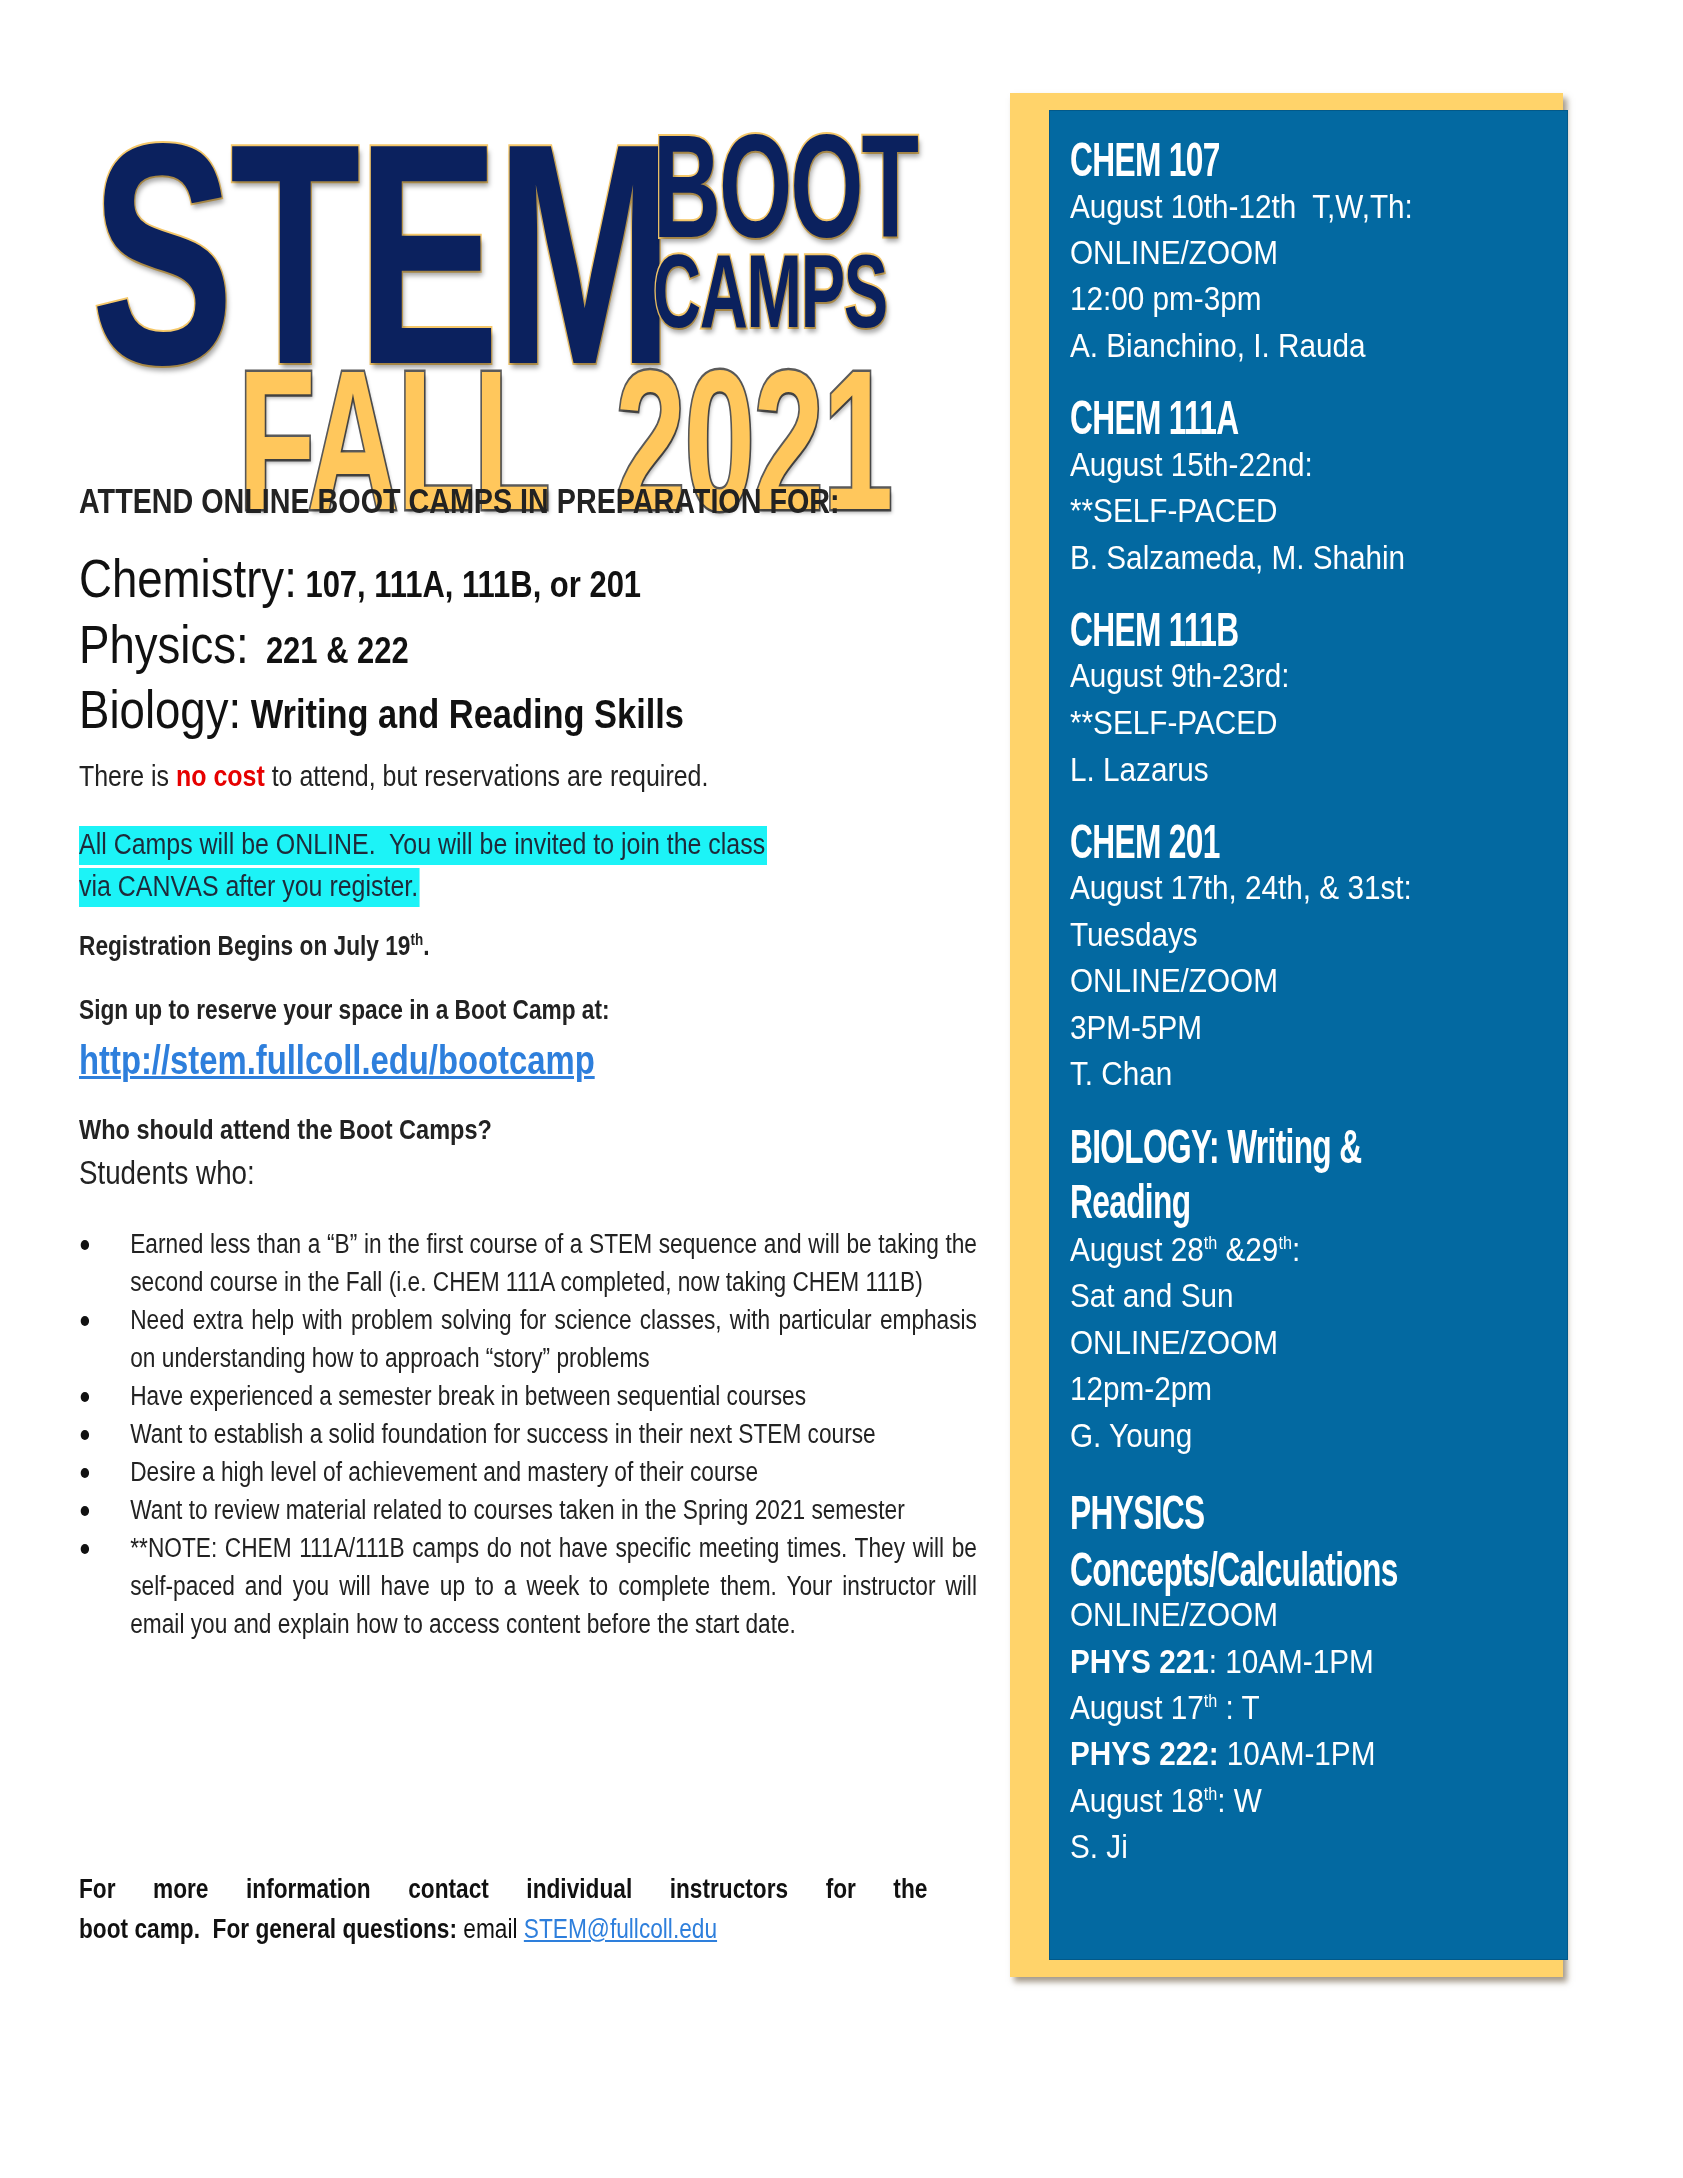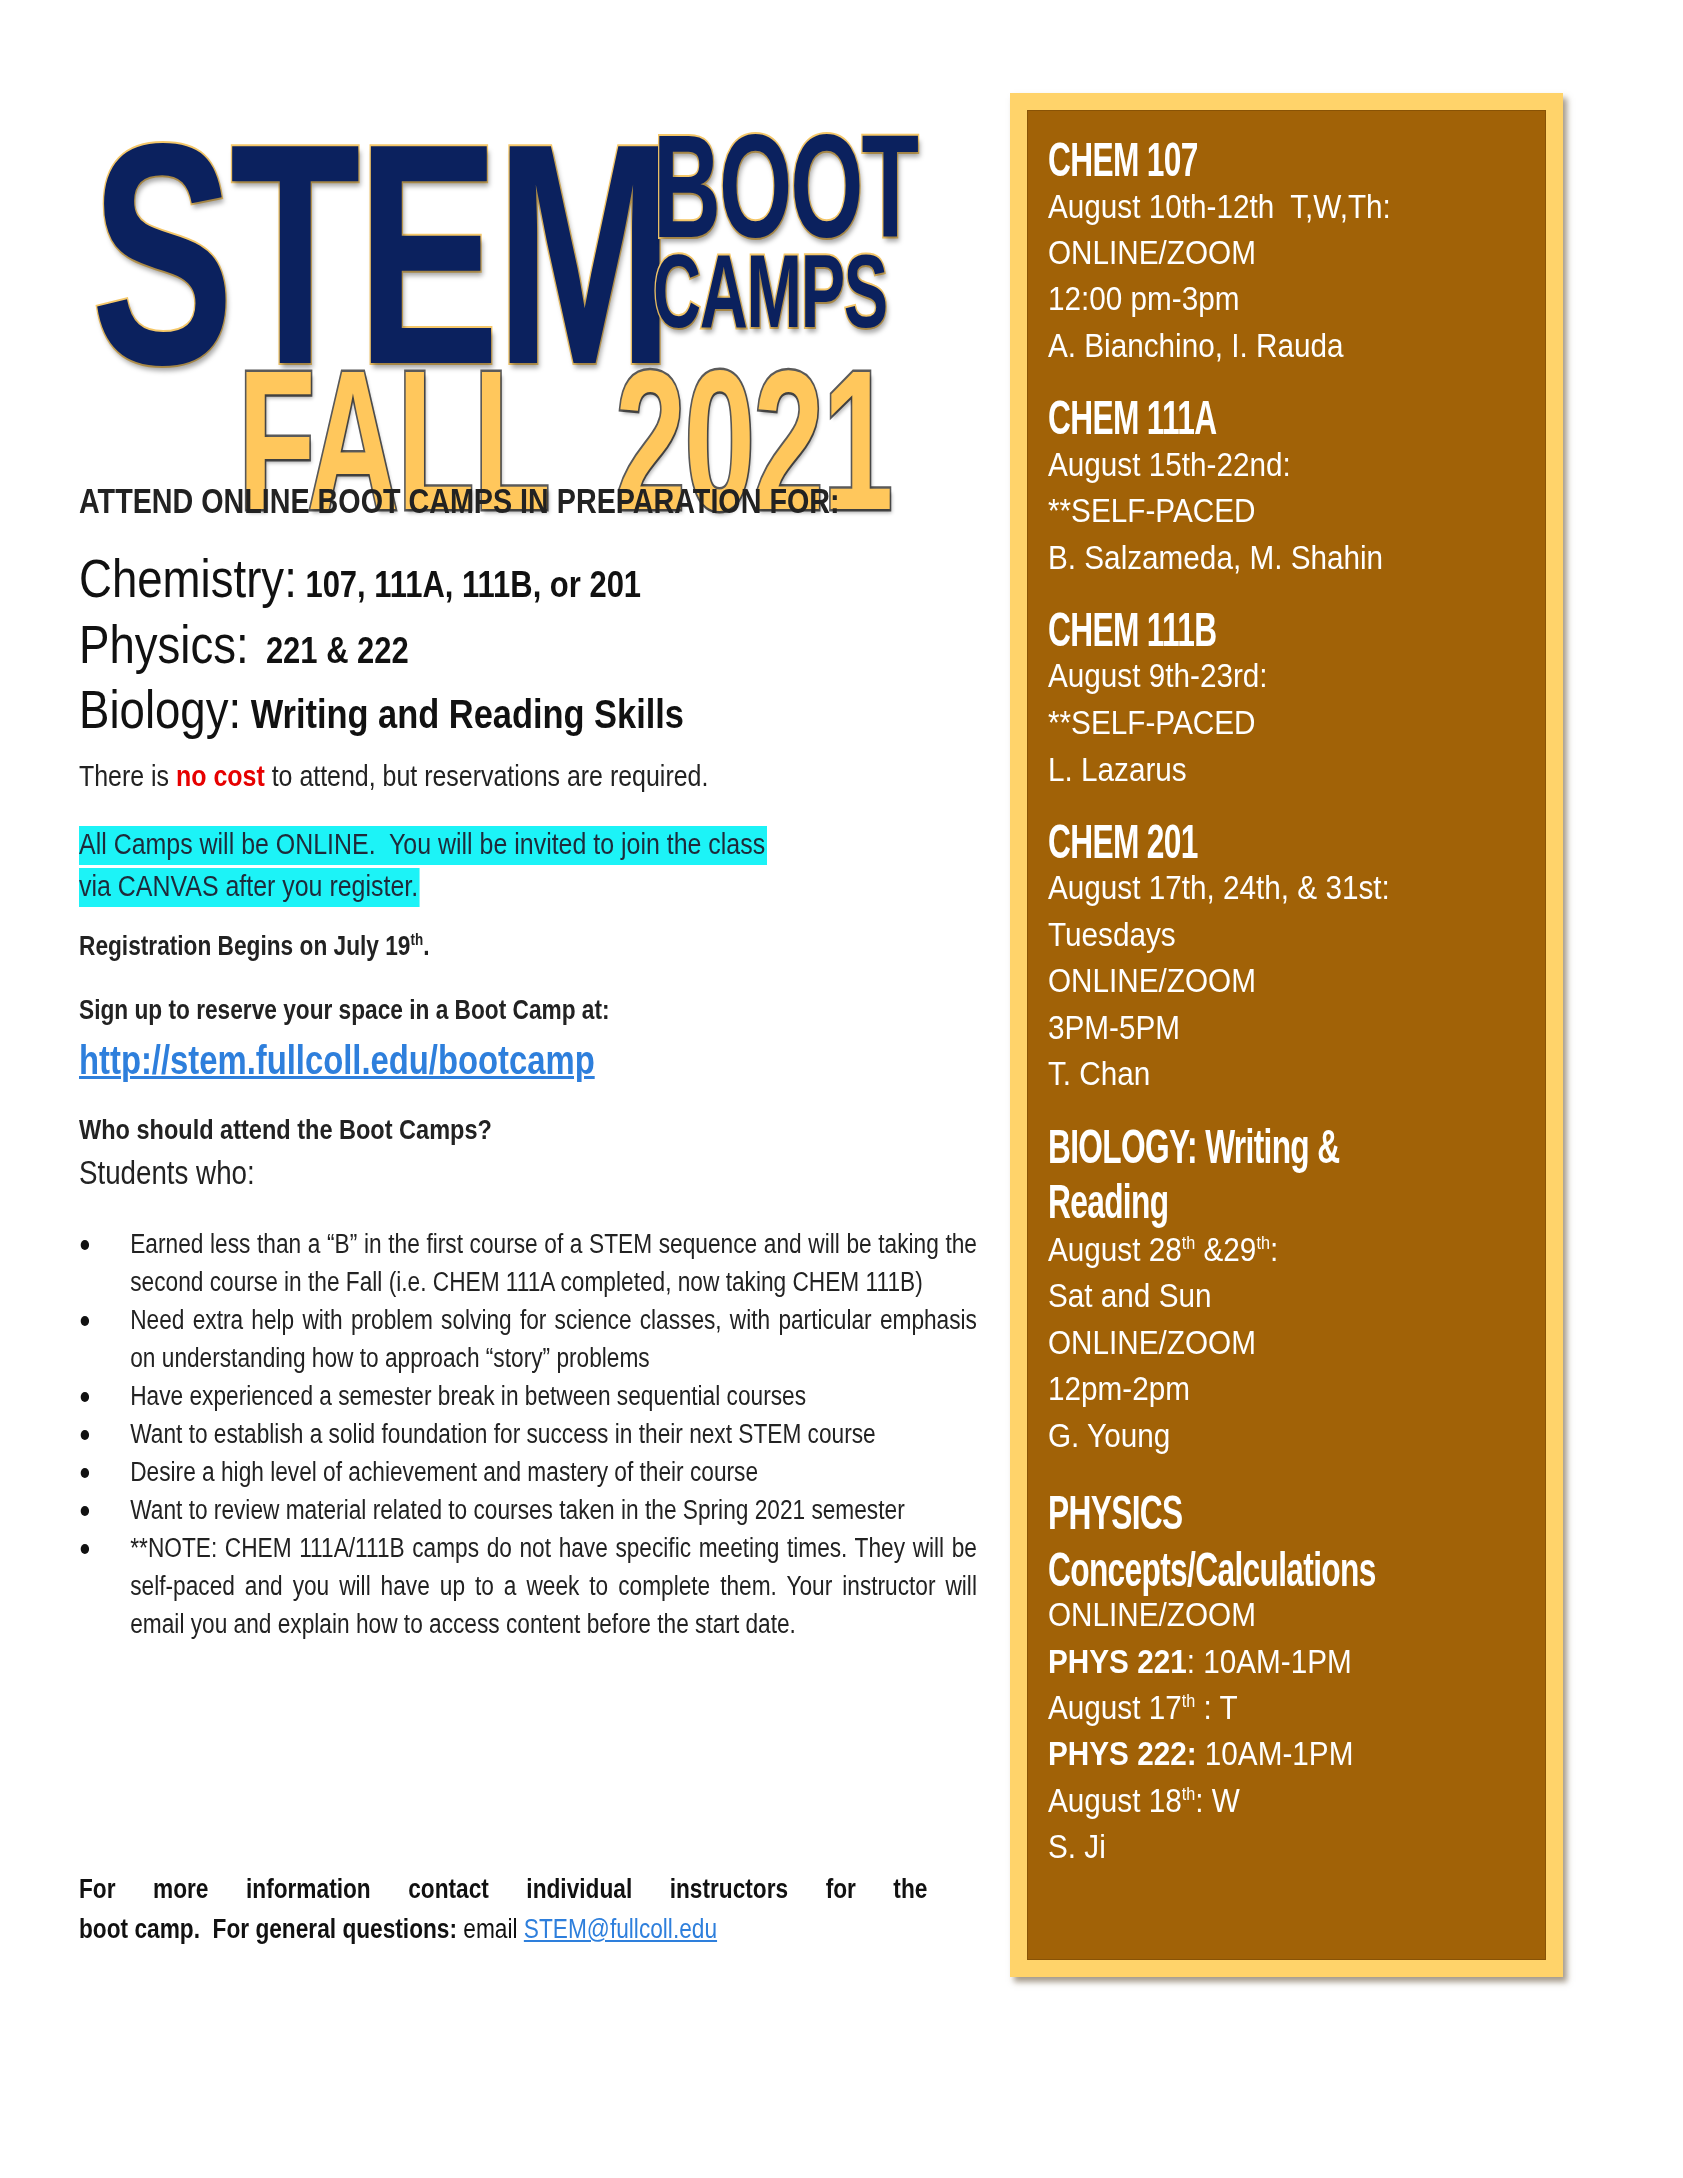--- a/index.html
+++ b/index.html
@@ -59,23 +59,24 @@
   #footer .f1 { font-weight: 700; text-align: justify; text-align-last: justify; width: 1010px; }
   #footer .email-link { color: #2e7fdc; text-decoration: underline; cursor: pointer; }
 
   
   #panel {
     position: absolute; left: 1010px; top: 93px; width: 553px; height: 1884px; box-sizing: border-box;
     background: #ffd36a; padding: 17px;
     box-shadow: 4px 5px 6px rgba(90,70,40,0.55);
   }
   #panel-inner {
-    width: 100%; height: 100%; background: #a16207; box-sizing: border-box;
+    width: 100%; height: 100%; background: #0369a1; box-sizing: border-box;
     position: relative;
     box-shadow: inset 0 0 0 1px rgba(0,0,0,0.15);
+    margin-left: 22px;
   }
   .sched { position: absolute; left: 21px; color: #ffffff; white-space: nowrap; }
   .sched-h {
     font-family: "Liberation Sans", sans-serif; font-weight: 700; font-size: 48px; line-height: 1;
     transform: scaleX(0.66); transform-origin: left top; letter-spacing: -1px;
   }
   .sched-l { font-size: 33px; line-height: 1; transform: scaleX(0.9); transform-origin: left top; }
   .sched-l sup { font-size: 18px; }
   .sched-l b { font-weight: 700; }
 </style>

